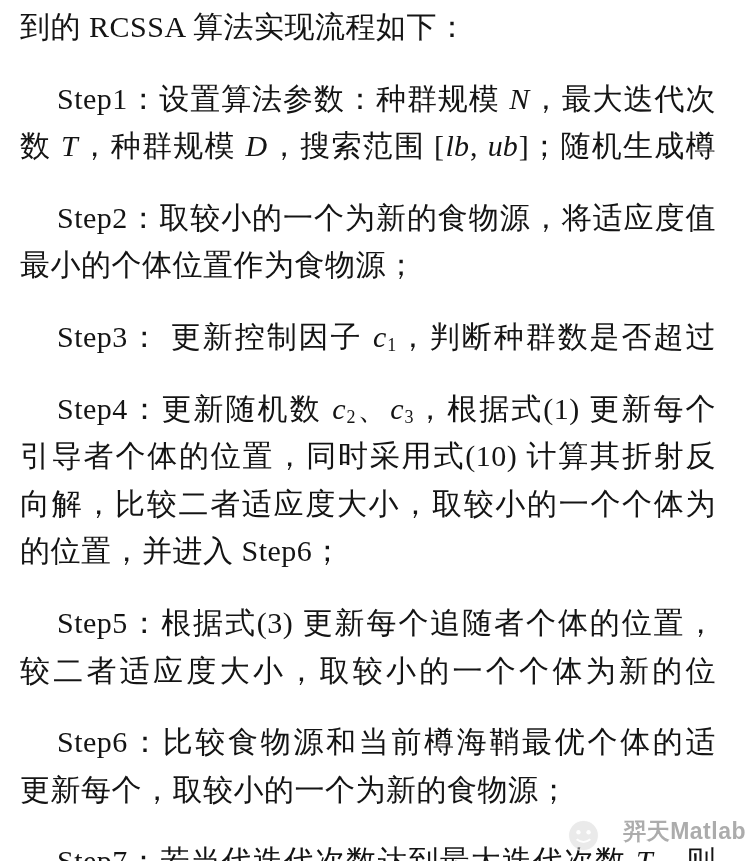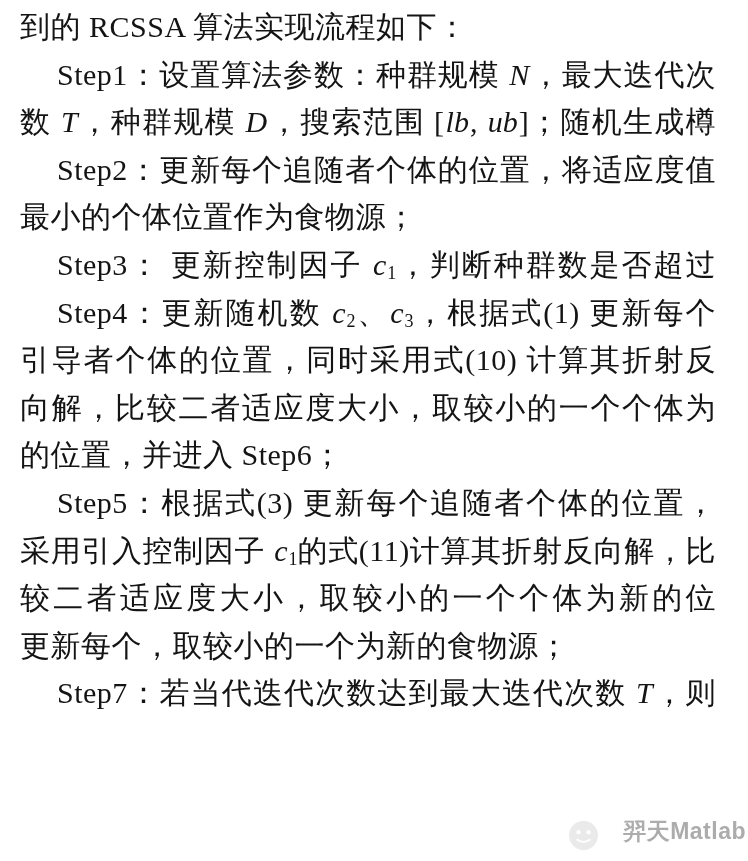--- a/index.html
+++ b/index.html
@@ -29,20 +29,21 @@
     overflow: hidden;
     text-align: justify;
     text-align-last: left;
     letter-spacing: 0.5px;
   }
   .line.fill {
     text-align-last: justify;
   }
   .line.indent {
     text-indent: 37px;
+    margin-top: 24px;
   }
   .seg-i {
     font-style: italic;
     letter-spacing: 0;
     padding: 0 1px;
   }
   .seg-sub {
     font-size: 0.6em;
     vertical-align: -0.22em;
     letter-spacing: 0;
@@ -73,30 +74,30 @@
     margin-left: 20px;
   }
 </style>
 </head>
 <body>
 
 <main class="doc" id="doc">
     <div class="line"><span>到的 RCSSA 算法实现流程如下：</span></div>
     <div class="line indent fill"><span>Step1：设置算法参数：种群规模 </span><span class="seg-i">N</span><span>，最大迭代次</span></div>
     <div class="line fill"><span>数 </span><span class="seg-i">T</span><span>，种群规模 </span><span class="seg-i">D</span><span>，搜索范围 [</span><span class="seg-i">lb</span><span>, </span><span class="seg-i">ub</span><span>]；随机生成樽海</span></div>
-    <div class="line indent fill"><span>Step2：更新每个追随者个体的位置，将适应度值</span></div>
+    <div class="line indent fill"><span>Step2：取较小的一个为新的食物源，将适应度值</span></div>
     <div class="line"><span>最小的个体位置作为食物源；</span></div>
     <div class="line indent fill"><span>Step3： 更新控制因子 </span><span class="seg-i">c</span><span class="seg-sub">1</span><span>，判断种群数是否超过</span></div>
     <div class="line indent fill"><span>Step4：更新随机数 </span><span class="seg-i">c</span><span class="seg-sub">2</span><span>、</span><span class="seg-i">c</span><span class="seg-sub">3</span><span>，根据式(1) 更新每个</span></div>
     <div class="line fill"><span>引导者个体的位置，同时采用式(10) 计算其折射反</span></div>
     <div class="line fill"><span>向解，比较二者适应度大小，取较小的一个个体为新</span></div>
     <div class="line"><span>的位置，并进入 Step6；</span></div>
     <div class="line indent fill"><span>Step5：根据式(3) 更新每个追随者个体的位置，</span></div>
-    <div class="line fill"><span>采用引入控制因子 </span><span class="seg-i">c</span><span class="seg-sub">1</span><span>的式(11)计算其折射反向解，比</span></div>
     <div class="line fill"><span>较二者适应度大小，取较小的一个个体为新的位置；</span></div>
+    <div class="line indent fill"><span>Step6：比较食物源和当前樽海鞘最优个体的适</span></div>
     <div class="line"><span>更新每个，取较小的一个为新的食物源；</span></div>
     <div class="line indent fill"><span>Step7：若当代迭代次数达到最大迭代次数 </span><span class="seg-i">T</span><span>，则</span></div>
   </main>
 
 <div class="watermark">
   <svg class="wicon" viewBox="0 0 36 36" aria-hidden="true">
     <circle cx="18" cy="18" r="16.5" fill="#d2d2d2" opacity="0.65"></circle>
     <circle cx="18" cy="18" r="16.5" fill="none" stroke="#ffffff" stroke-width="1.6" opacity="0.9"></circle>
     <circle cx="12.5" cy="14.5" r="2.4" fill="#ffffff" opacity="0.95"></circle>
     <circle cx="23.5" cy="14.5" r="2.4" fill="#ffffff" opacity="0.95"></circle>

